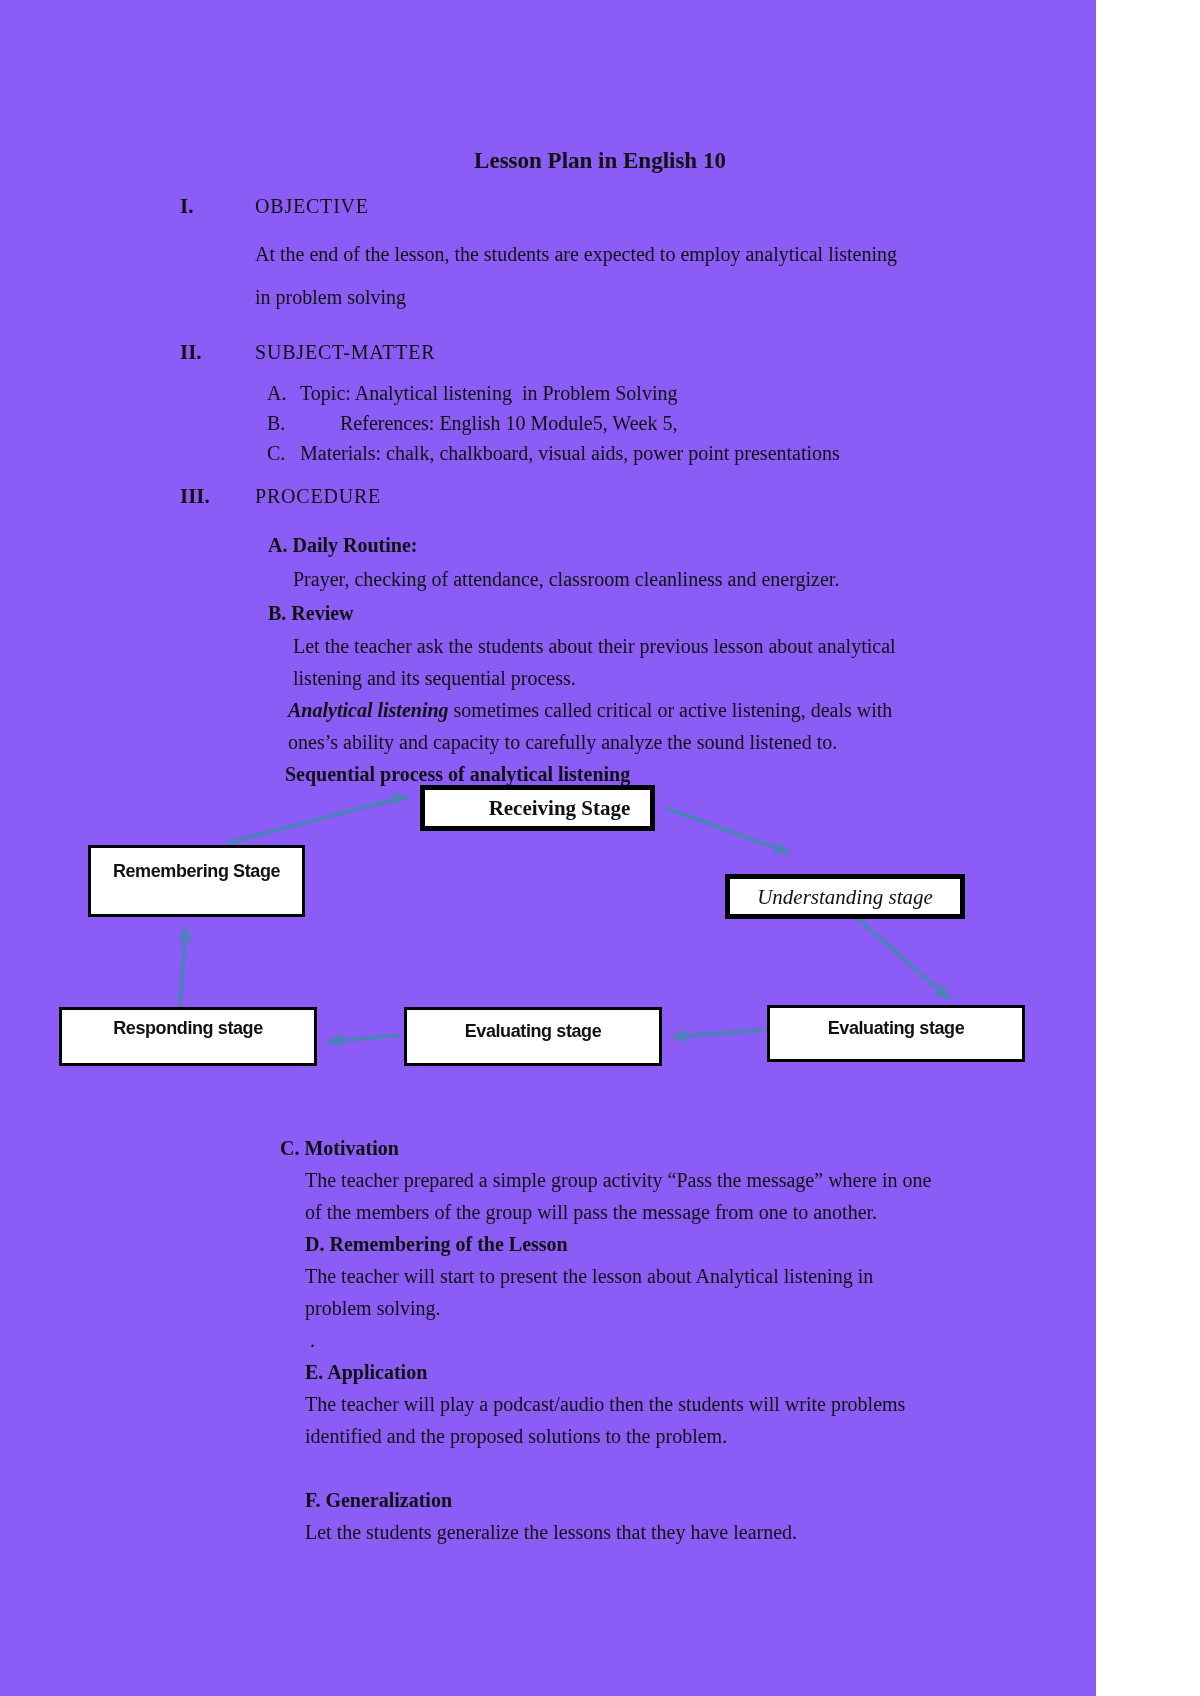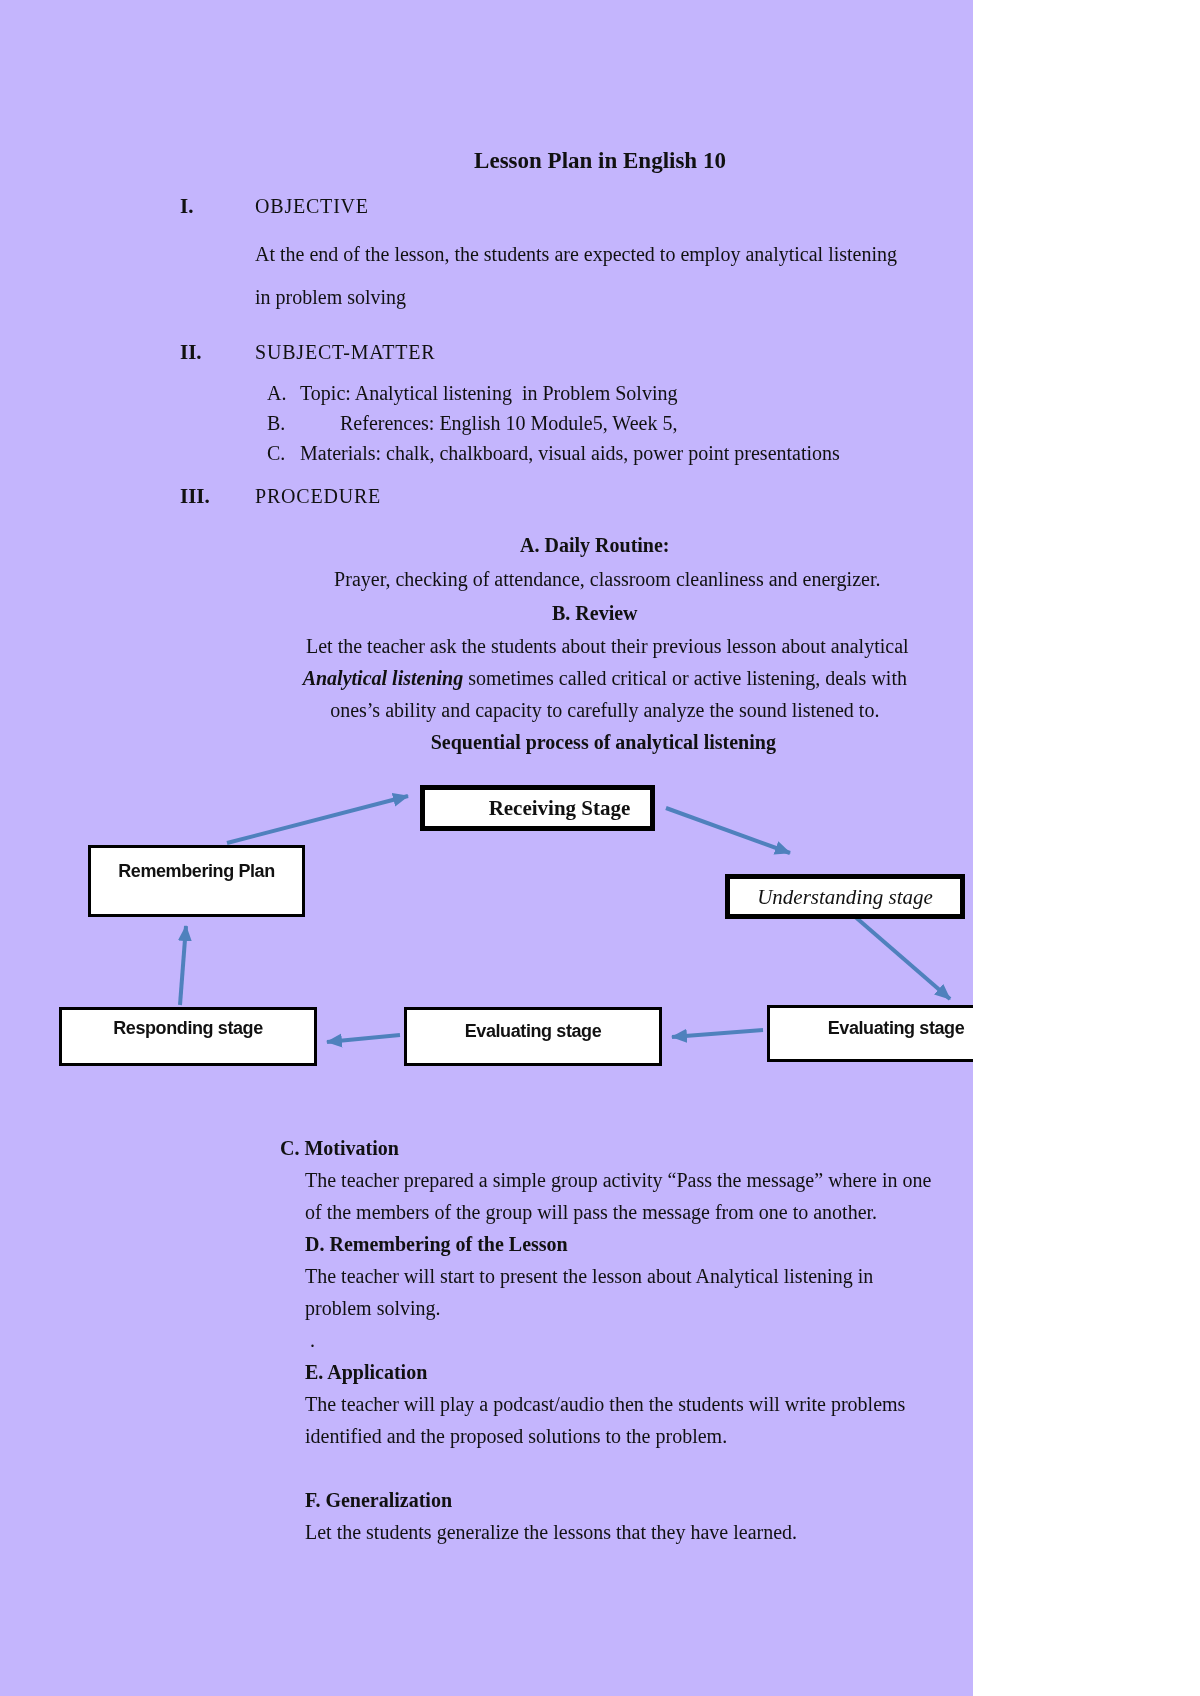--- a/index.html
+++ b/index.html
@@ -1,34 +1,34 @@
 <!DOCTYPE html>
 <html style="--arrow-color: #4f81bd;"><head>
 <meta charset="utf-8">
 <style>
   html,body { margin:0; padding:0; background:#ffffff; }
   .page {
-    position:relative; width:973px; height:1696px; background:#c4b5fd;
+    position:relative; width:1096px; height:1696px; background:#8b5cf6;
     font-family:"Liberation Serif", serif; color:#111; overflow:hidden;
   }
   .line { white-space:pre; line-height:32px; font-size:20px; }
   .title {
     position:absolute; top:146px; left:0; width:1200px; text-align:center;
     font-size:23px; font-weight:bold; line-height:30px; white-space:pre;
   }
   .section { position:absolute; left:180px; }
   .sec-head { display:flex; line-height:28px; }
   .numeral { font-weight:bold; font-size:21px; width:75px; white-space:pre; }
   .sec-title { font-size:20px; letter-spacing:0.8px; white-space:pre; }
   .obj-body { margin-left:75px; margin-top:13px; }
   .obj-body .line { line-height:43px; }
   .sm-list { margin-left:87px; margin-top:12px; }
   .sm-item { display:flex; line-height:30px; font-size:20px; }
   .sm-marker { width:33px; white-space:pre; }
-  .proc { position:absolute; left:281px; top:528px;text-align:center; }
+  .proc { position:absolute; left:268px; top:528px; }
   .bold { font-weight:bold; }
   .bi { font-weight:bold; font-style:italic; }
   .lh34 { line-height:34px; }
   .ml25 { margin-left:25px; }
   .ml20 { margin-left:20px; }
   .ml17 { margin-left:17px; }
   .ml30 { margin-left:30px; }
 
   .diagram { position:absolute; left:0; top:778px; width:1200px; height:312px; }
   .dbox { position:absolute; background:#fff; display:flex; justify-content:center; box-sizing:border-box; }
@@ -93,20 +93,21 @@
       <span class="numeral">III.</span>
       <span class="sec-title">PROCEDURE</span>
     </div>
   </div>
 
   <div class="proc">
     <div class="line lh34 bold">A. Daily Routine:</div>
     <div class="line lh34 ml25">Prayer, checking of attendance, classroom cleanliness and energizer.</div>
     <div class="line lh34 bold">B. Review</div>
     <div class="line ml25">Let the teacher ask the students about their previous lesson about analytical</div>
+    <div class="line ml25">listening and its sequential process.</div>
     <div class="line ml20"><span class="bi">Analytical listening</span><span> sometimes called critical or active listening, deals with</span></div>
     <div class="line ml20">ones’s ability and capacity to carefully analyze the sound listened to.</div>
     <div class="line bold ml17">Sequential process of analytical listening</div>
   </div>
 
   <div class="diagram">
     <svg class="arrows" viewBox="0 0 1200 312">
       <defs>
         <marker id="ah" markerUnits="userSpaceOnUse" markerWidth="17" markerHeight="15" refX="15" refY="7" orient="auto">
           <path class="ah-path" d="M0,0 L16,7 L0,14 z"></path>
@@ -116,21 +117,21 @@
       <line x1="666" y1="30" x2="790" y2="75" marker-end="url(#ah)"></line>
       <line x1="845" y1="130" x2="950" y2="221" marker-end="url(#ah)"></line>
       <line x1="763" y1="252" x2="672" y2="259" marker-end="url(#ah)"></line>
       <line x1="400" y1="257" x2="327" y2="264" marker-end="url(#ah)"></line>
       <line x1="180" y1="227" x2="186" y2="148" marker-end="url(#ah)"></line>
     </svg>
     <div class="dbox box-receiving">
       <span class="dlabel">Receiving Stage</span>
     </div>
     <div class="dbox box-remembering">
-      <span class="dlabel sansLabel">Remembering Plan</span>
+      <span class="dlabel sansLabel">Remembering Stage</span>
     </div>
     <div class="dbox box-understanding">
       <span class="dlabel">Understanding stage</span>
     </div>
     <div class="dbox box-responding">
       <span class="dlabel sansLabel">Responding stage</span>
     </div>
     <div class="dbox box-evaluating-mid">
       <span class="dlabel sansLabel">Evaluating stage</span>
     </div>

